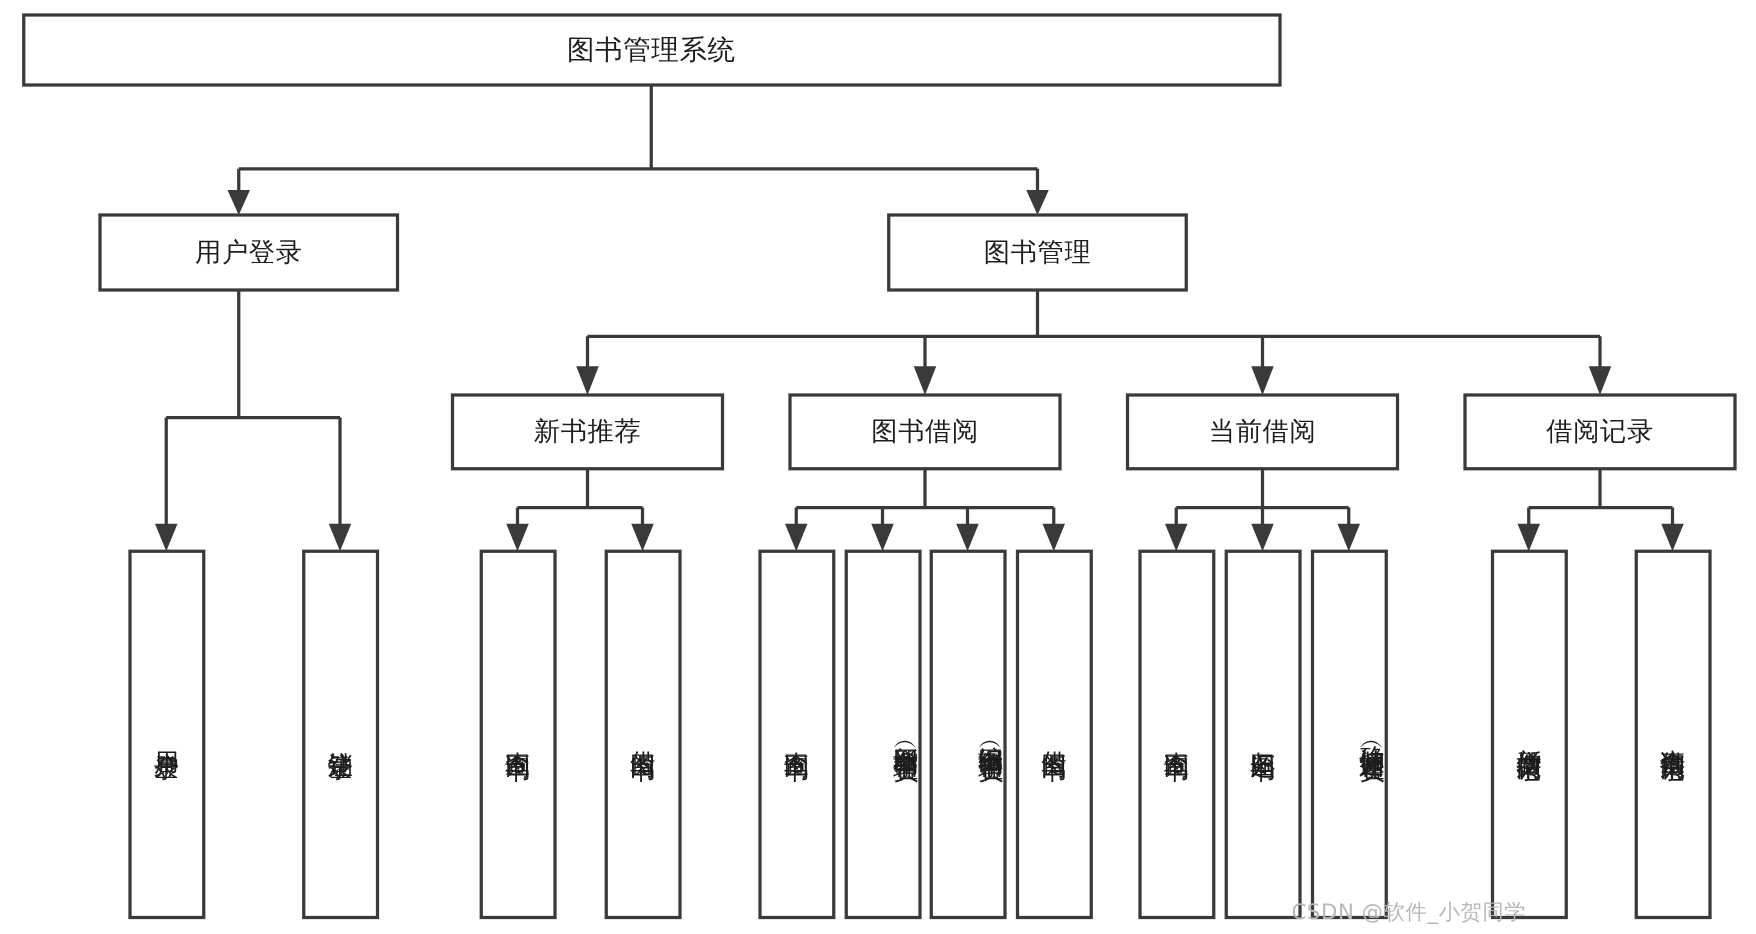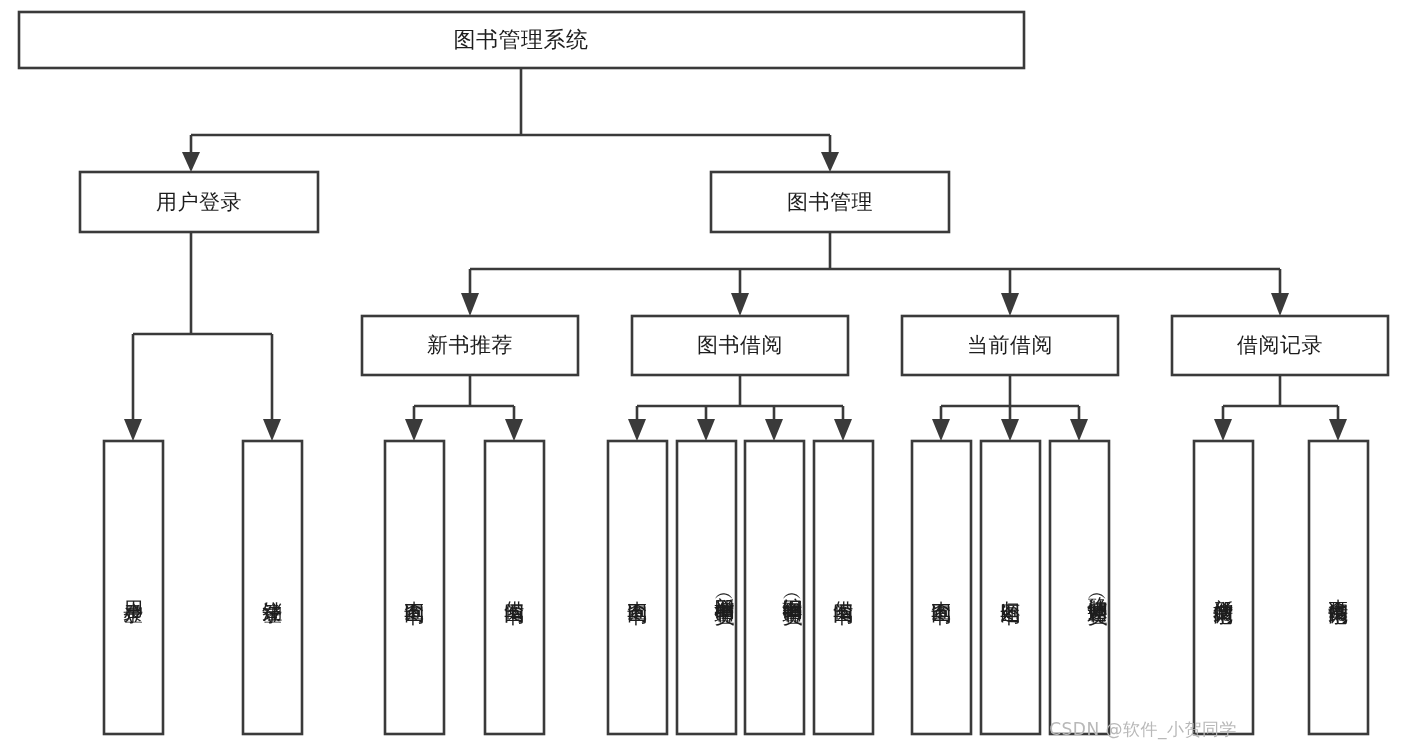--- a/index.html
+++ b/index.html
@@ -13,21 +13,20 @@
     height: 747px;
     font-family: "DejaVu Sans", "Liberation Sans", sans-serif;
     overflow: hidden;
     position: relative;
   }
   #diagram-root {
     position: relative;
     width: 1229px;
     height: 747px;
     background: #ffffff;
-    padding-left: 16px;
   }
   svg#flow-svg {
     position: absolute;
     left: 0;
     top: 0;
     width: 1405px;
     height: 747px;
     display: block;
   }
   .node-box {

